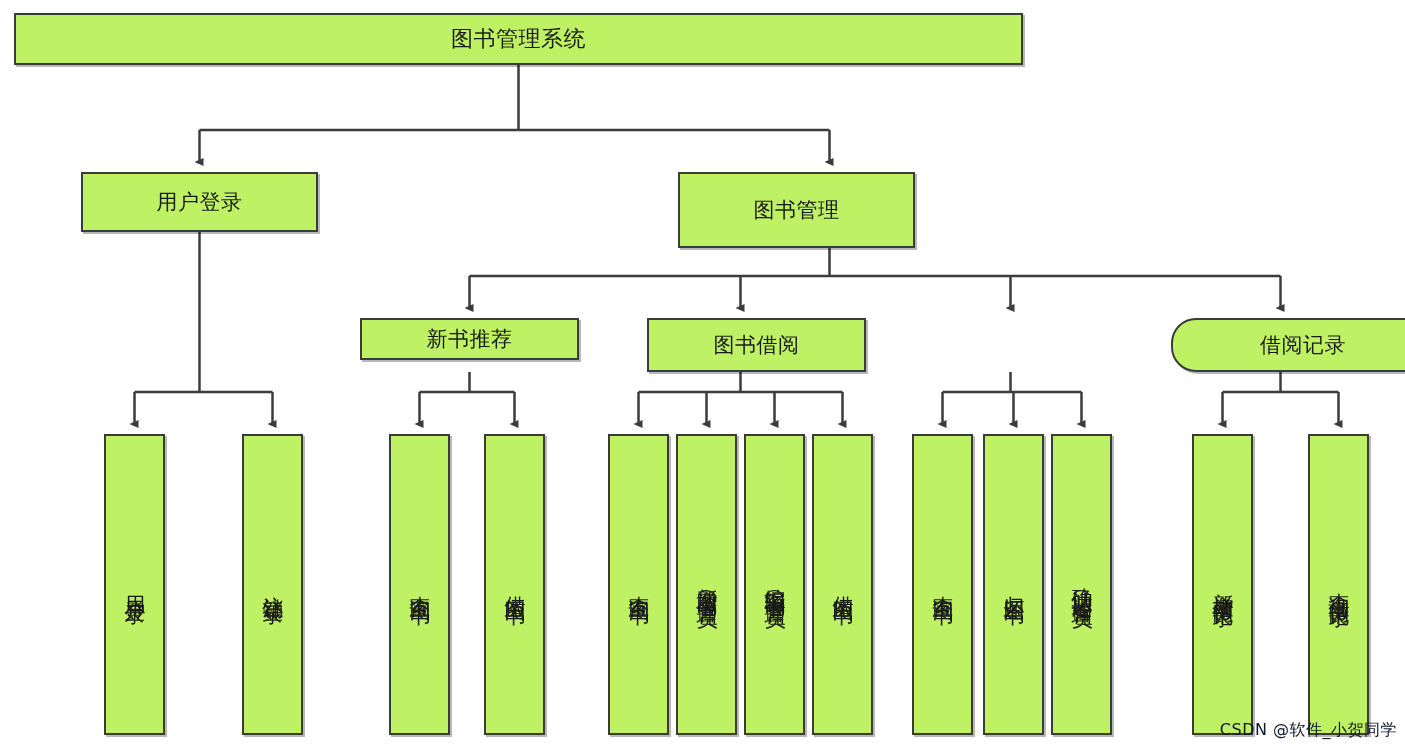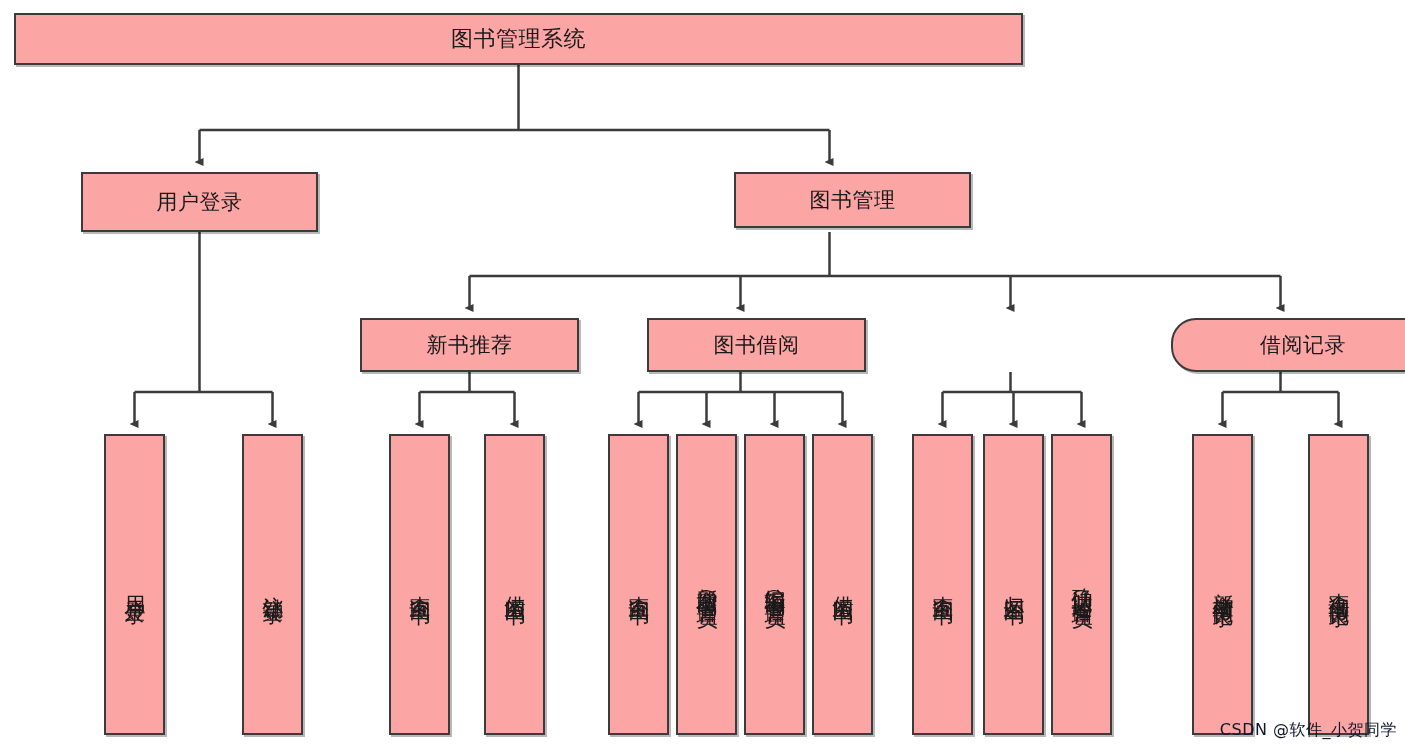--- a/index.html
+++ b/index.html
@@ -22,21 +22,21 @@
     left: 0;
     top: 0;
     width: 1405px;
     height: 747px;
     pointer-events: none;
   }
   .node {
     position: absolute;
     box-sizing: border-box;
     border: 2px solid #3b3b3b;
-    background: #fca5a5;
+    background: #bef264;
     box-shadow: 2px 2px 0 rgba(0,0,0,0.28);
     display: flex;
     align-items: center;
     justify-content: center;
     color: #1a1a1a;
   }
   .node .label {
     display: block;
     text-align: center;
     line-height: 1.05;
@@ -122,24 +122,24 @@
         <path d="M1338.5,392 L1338.5,424" marker-end="url(#arrow)"></path>
       </g>
   </svg>
 
   <div class="node root horiz" style="left: 14px; top: 13px; width: 1009px; height: 52px;">
     <span class="label">图书管理系统</span>
   </div>
   <div class="node horiz" style="left: 81px; top: 172px; width: 237px; height: 60px;">
     <span class="label">用户登录</span>
   </div>
-  <div class="node horiz" style="left: 734px; top: 172px; width: 237px; height: 56px;">
+  <div class="node horiz" style="left: 678px; top: 172px; width: 237px; height: 76px;">
     <span class="label">图书管理</span>
   </div>
-  <div class="node horiz" style="left: 360px; top: 318px; width: 219px; height: 54px;">
+  <div class="node horiz" style="left: 360px; top: 318px; width: 219px; height: 42px;">
     <span class="label">新书推荐</span>
   </div>
   <div class="node horiz" style="left: 631px; top: 318px; width: 219px; height: 54px; margin-left: 16px;">
     <span class="label">图书借阅</span>
   </div>
   <div class="node horiz" style="left: 1171px; top: 318px; width: 264px; height: 54px; border-radius: 25px;">
     <span class="label">借阅记录</span>
   </div>
 
   <div class="node vert" style="left: 104px; top: 434px; width: 61px; height: 301px;">

